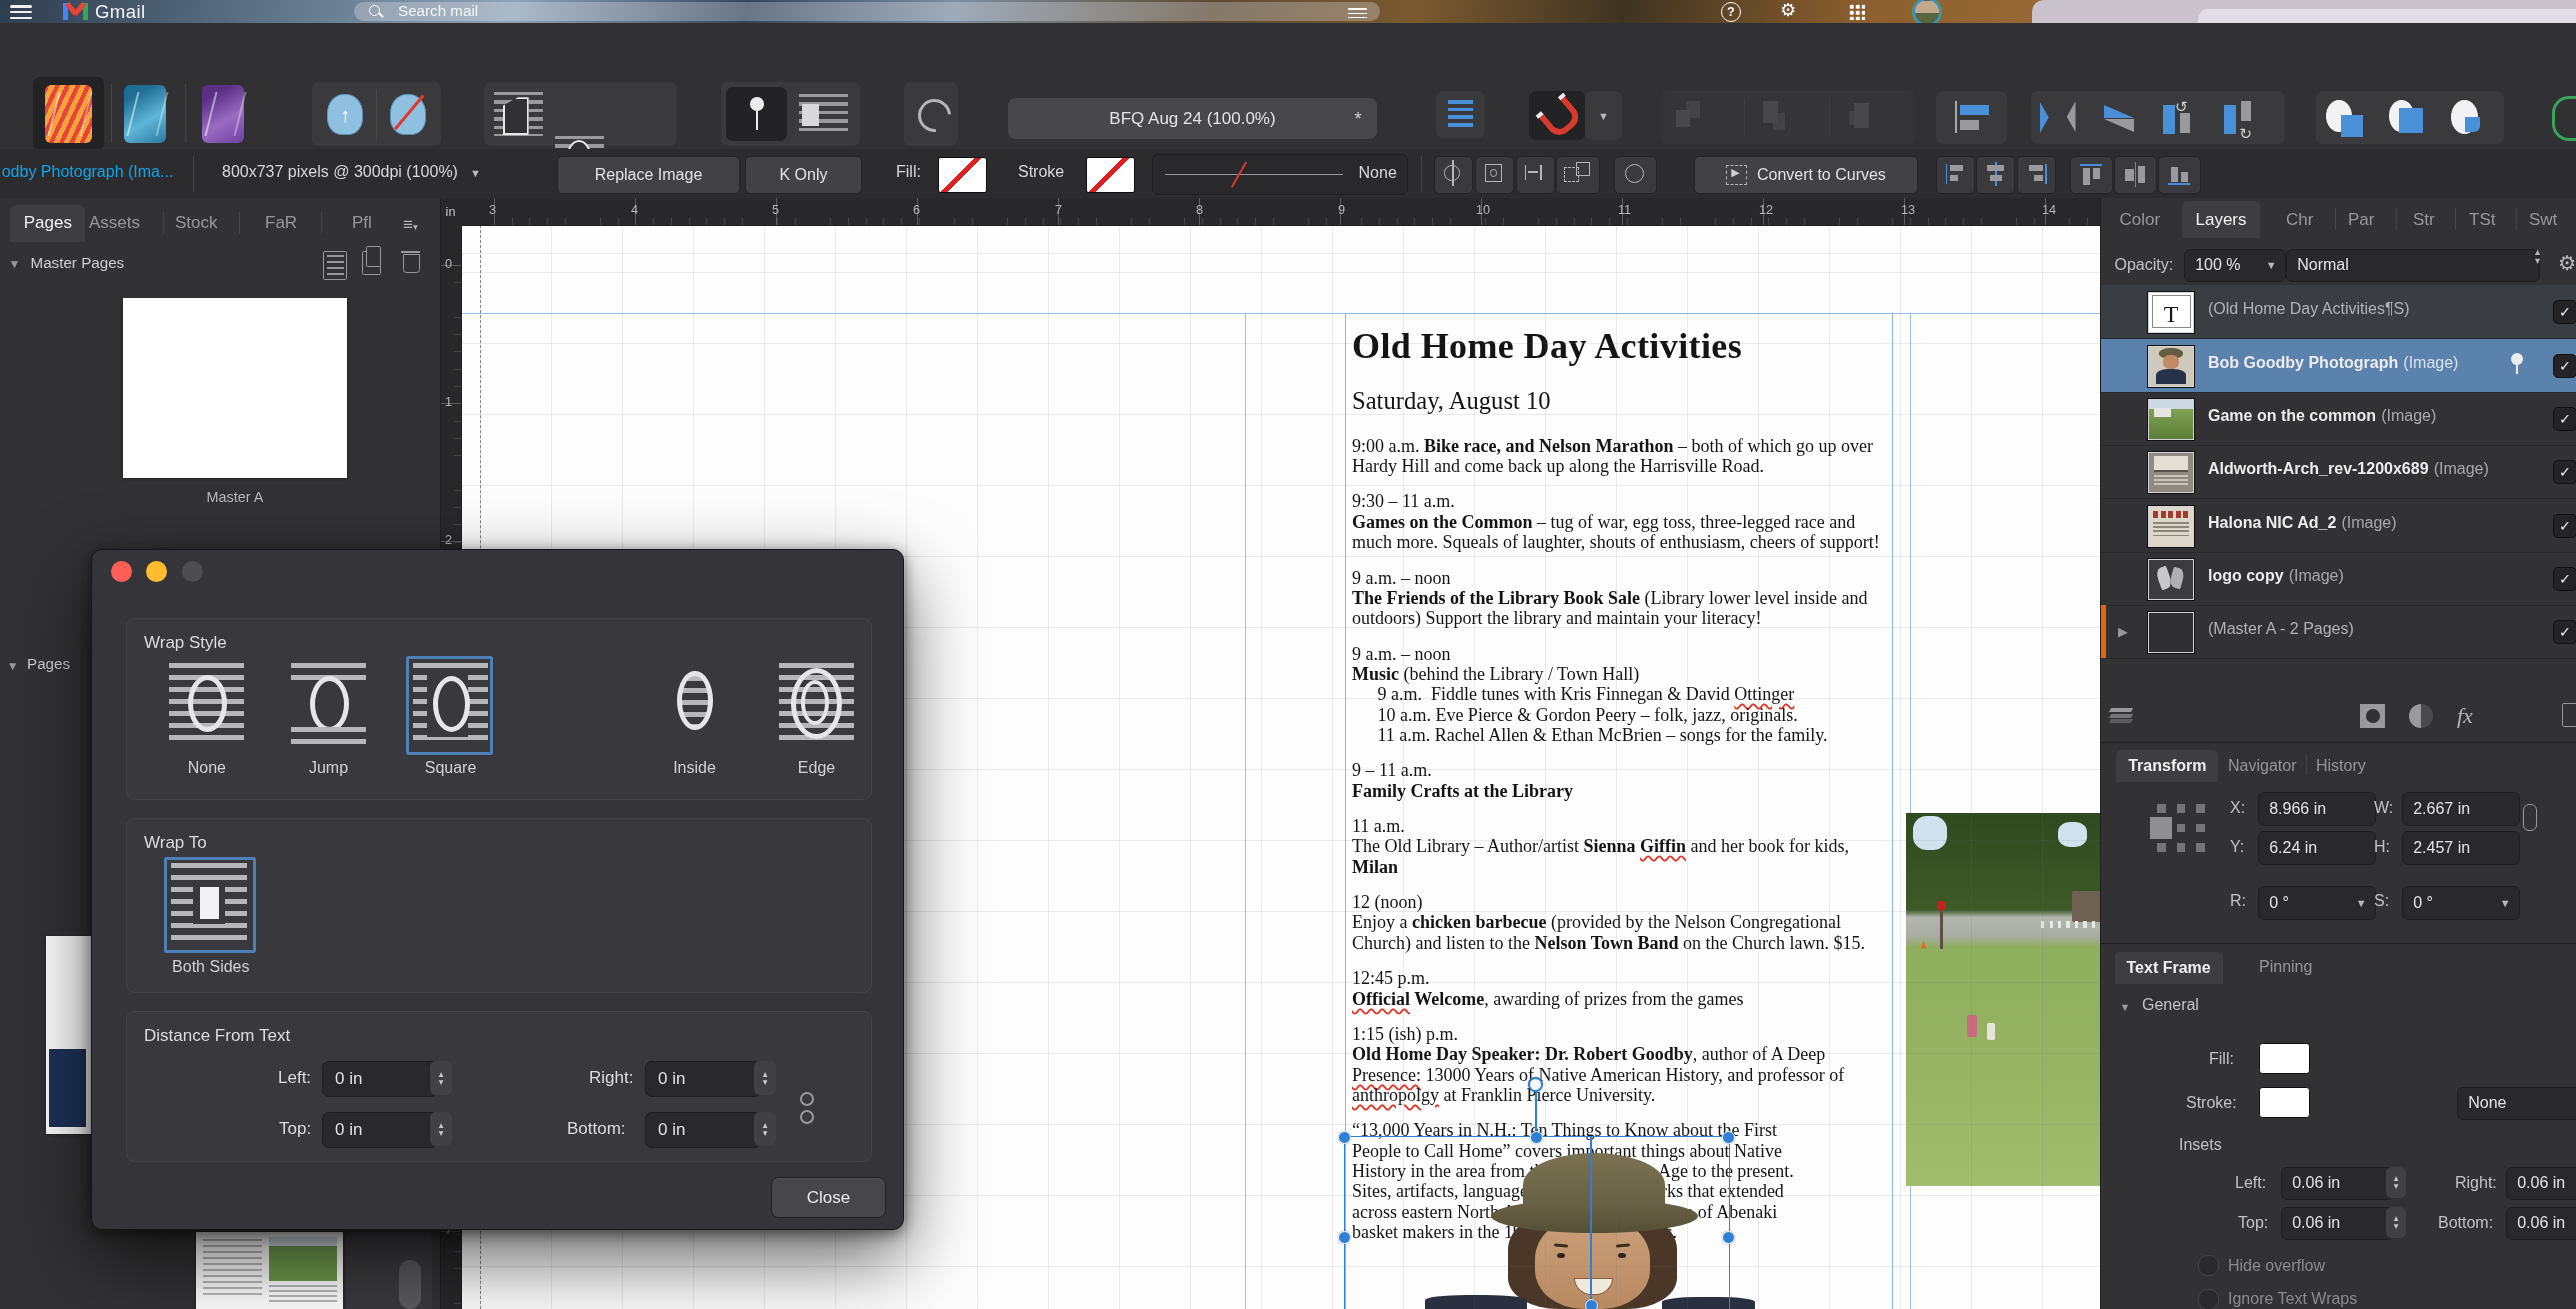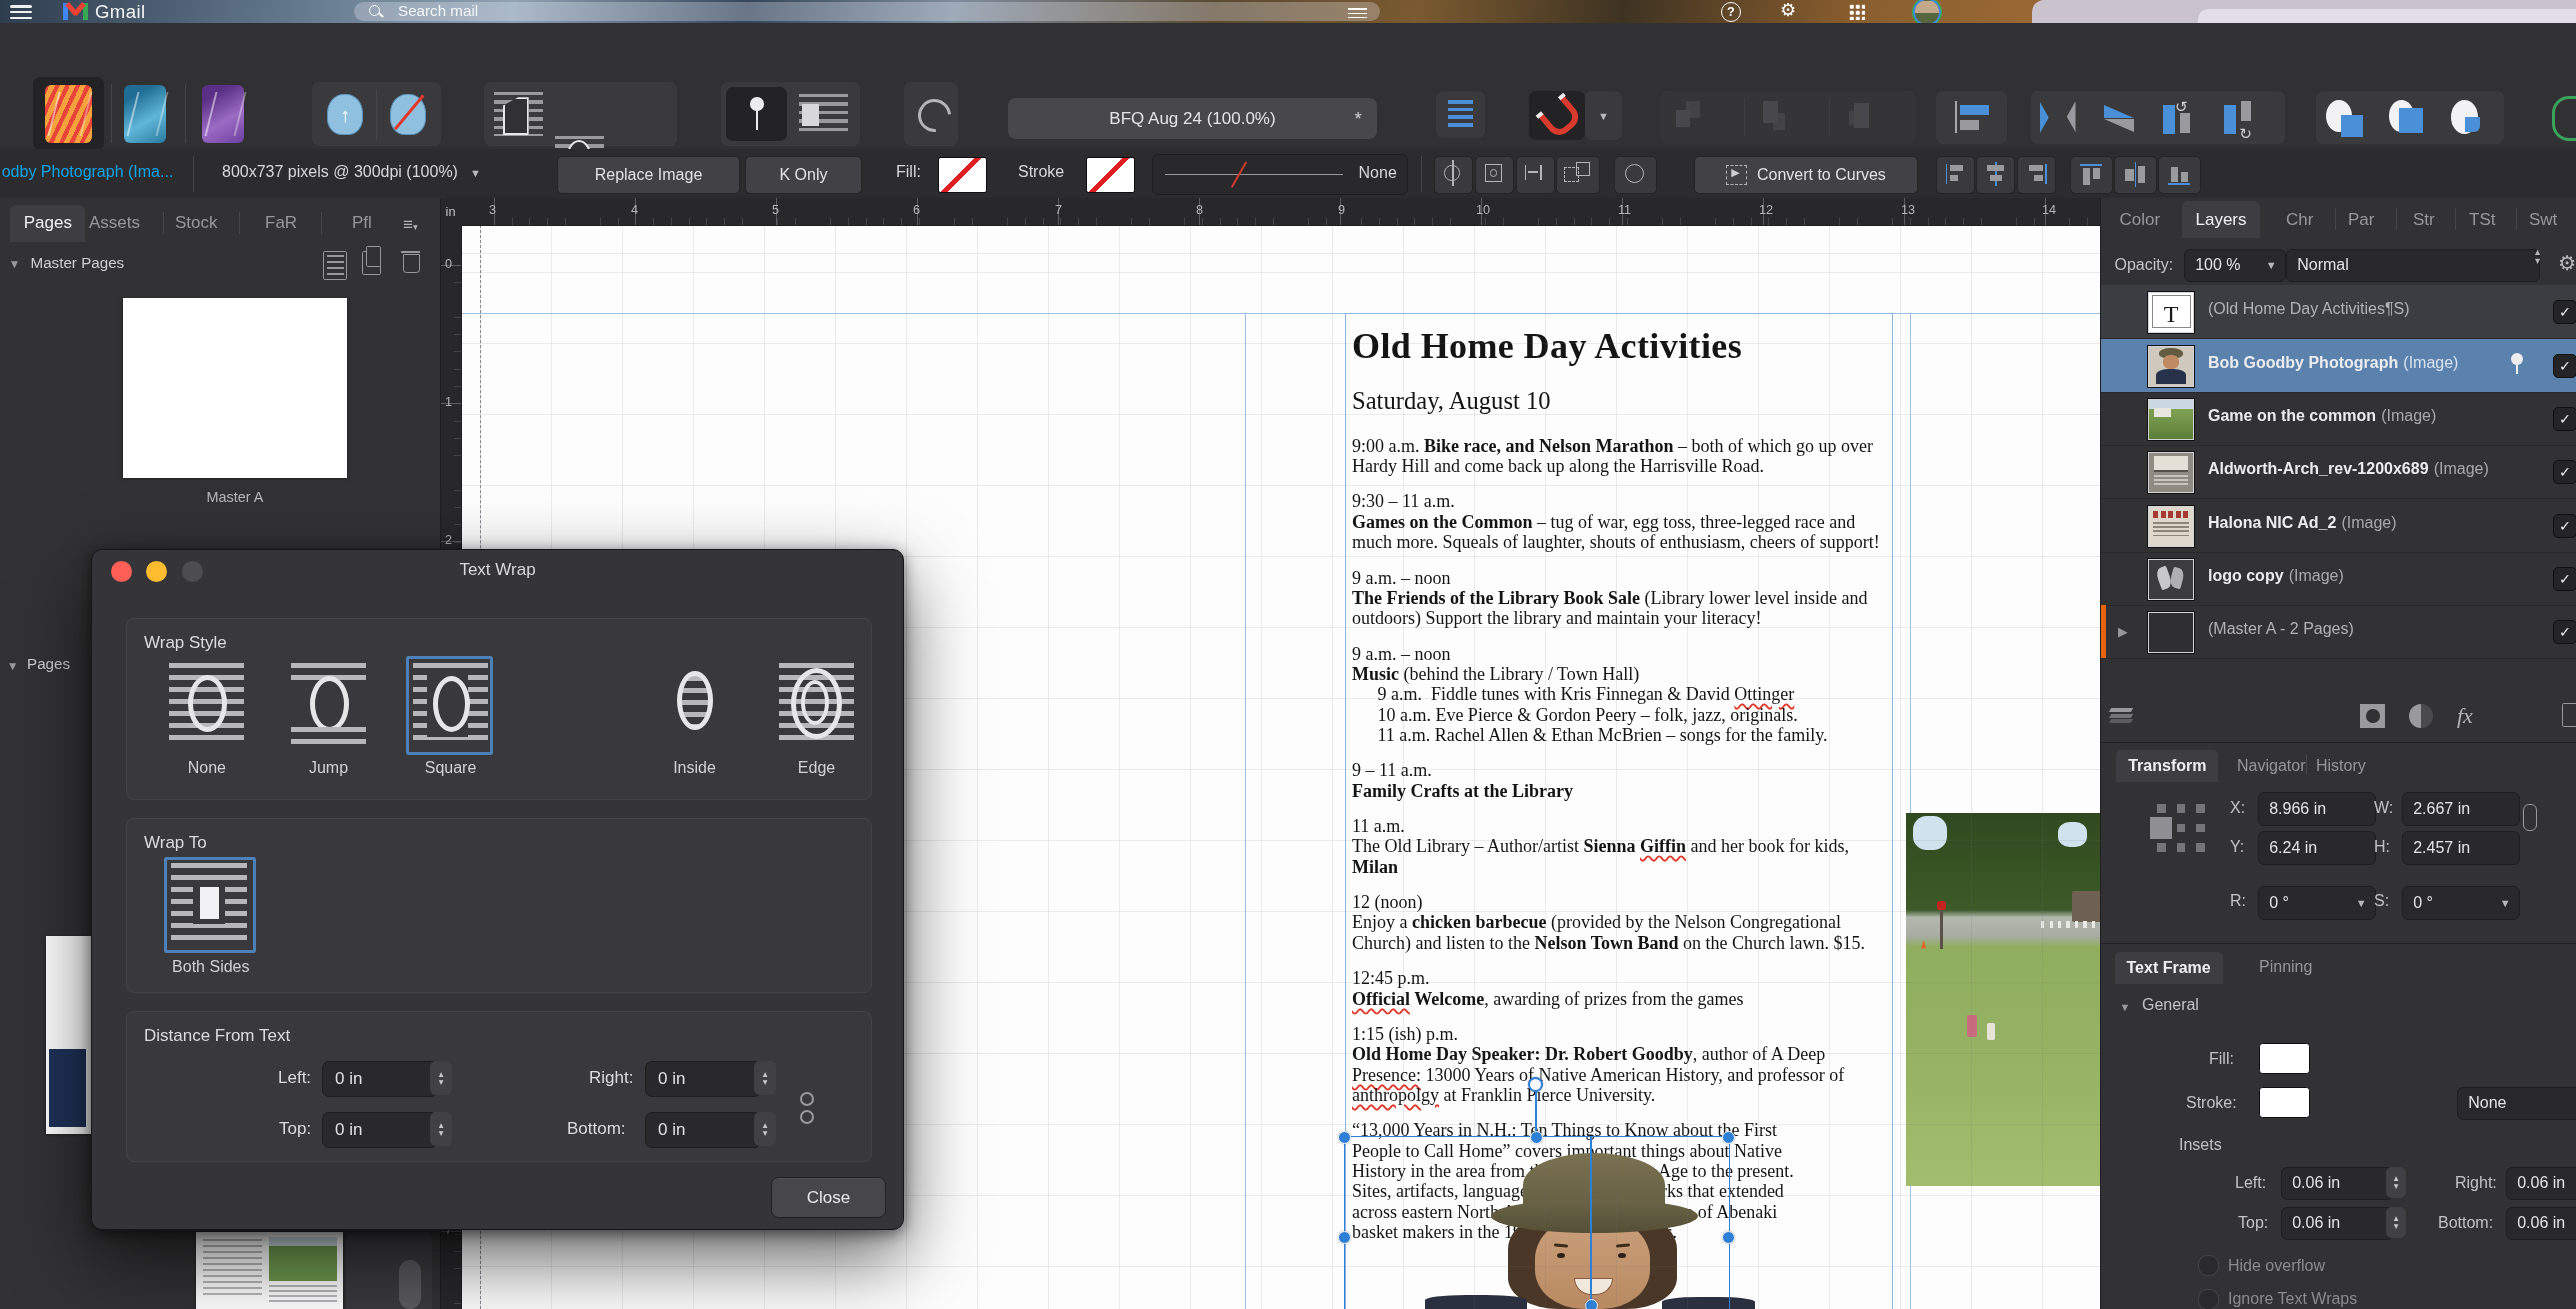--- a/index.html
+++ b/index.html
@@ -684,21 +684,21 @@
   </div>
   <div class="abs" style="left:259px;top:506px;width:25.4px;height:24px;background:#9a9a9e">
       <div style="position:absolute;left:6px;top:5.1px;width:13.5px;height:13.5px;background:#323234;border-radius:50%"></div>
     </div>
   <div class="abs" style="left:308px;top:506px;width:24px;height:24px;border-radius:50%;background:linear-gradient(90deg,#9a9a9e 50%,#4a4a4e 50%)"></div>
   <div class="abs" style="left:356px;top:505px;color:#b5b5b9;font-size:22px;font-style:italic;font-family:'Liberation Serif',serif">fx</div>
   <div class="abs pgico" style="left:461px;top:505px;width:17px;height:22px"></div>
   <div class="divider" style="top:544px"></div>
 
   <div class="abs ptab on" style="left:15.2px;top:552px">Transform</div>
-  <div class="abs ptab" style="left:136px;top:559px">Navigator</div>
+  <div class="abs ptab" style="left:127px;top:559px">Navigator</div>
   <div class="abs sep" style="left:205px;top:557px;height:20.3px"></div>
   <div class="abs ptab" style="left:215px;top:559px">History</div>
 
   <div class="abs anchor" style="left:56px;top:606px">
     <i></i>
       <i></i>
       <i></i>
       <i style="width:22px;height:22px;margin:-6.8px;background:#8f8f93"></i>
       <i></i>
       <i></i>
@@ -777,21 +777,20 @@
   <div class="graychk" style="left:97px;top:1057px"></div>
   <div class="abs dimlab" style="left:127px;top:1059px">Hide overflow</div>
   <div class="graychk" style="left:97px;top:1091px"></div>
   <div class="abs dimlab" style="left:127px;top:1092px">Ignore Text Wraps</div>
 </div>
 
 <div class="abs dialog">
   <div class="abs tl" style="left:18.6px;top:11px;background:#ff5f57"></div>
   <div class="abs tl" style="left:54px;top:11px;background:#febc2e"></div>
   <div class="abs tl" style="left:90px;top:11px;background:#4d4d51"></div>
-  <div class="abs" style="left:0;top:10.2px;width:811px;text-align:center;color:#d8d8db;font-size:17px">Text Wrap</div>
 
   <div class="dgroup" style="left:34px;top:68px;width:744px;height:180px">
     <div class="abs dlabel" style="left:17px;top:13.5px">Wrap Style</div>
 
     <div class="abs" style="left:20.3px;top:42px;width:119px;height:127px">
       <div class="abs wlines" style="left:22px;top:1.7px;width:75px;height:81px">
         <div class="wel" style="left:18.6px;top:12px;width:29px;height:47px"></div>
       </div>
       <div class="abs optlab" style="left:0;top:98px;width:119px">None</div>
     </div>

